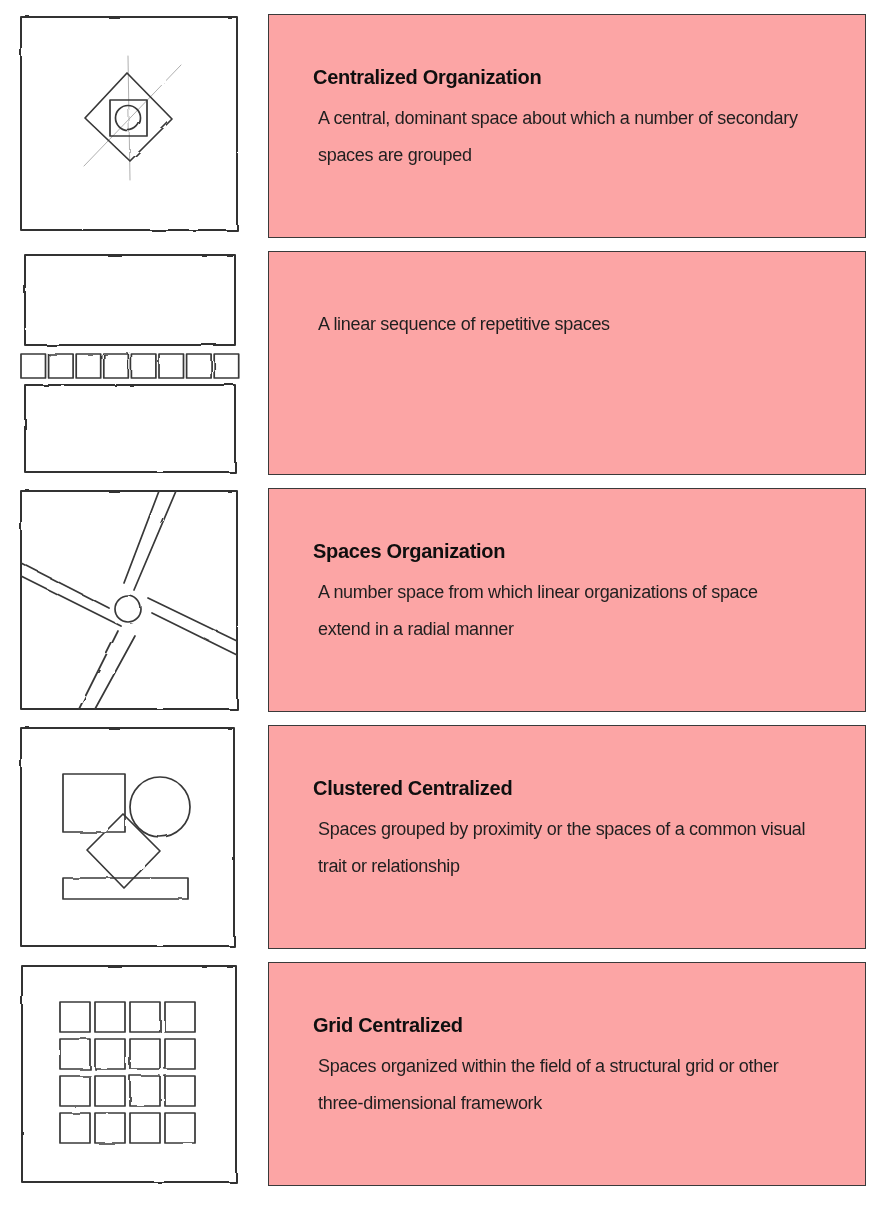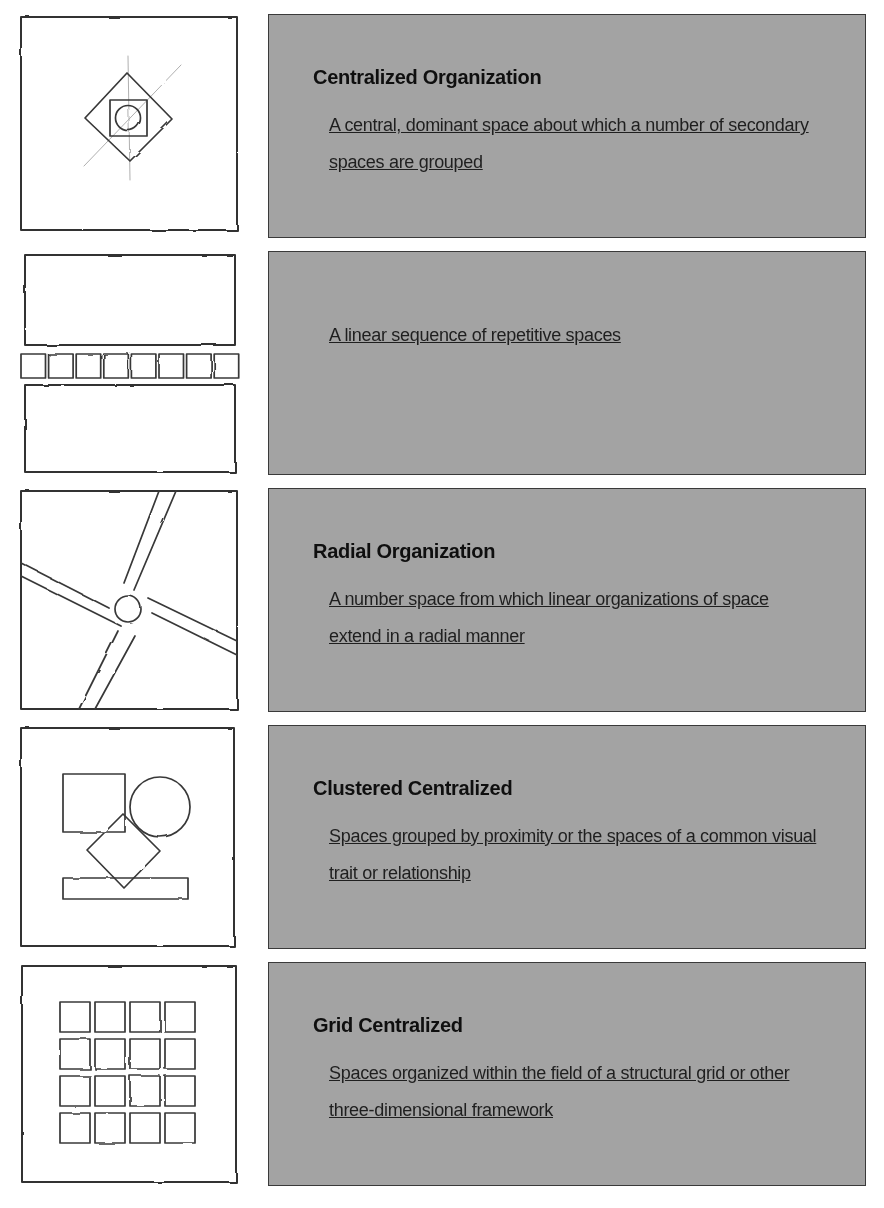--- a/index.html
+++ b/index.html
@@ -36,41 +36,40 @@
   }
   .sketch-panel svg {
     display: block;
     width: 222px;
     height: 224px;
   }
   .text-panel {
     flex: 1 1 auto;
     box-sizing: border-box;
     border: 1.5px solid #3a3a3a;
-    background: #a3a3a3;
+    background: #fca5a5;
     padding: 49px 12px 0 44px;
   }
   .org-title {
     margin: 0 0 9px 0;
     font-family: "Liberation Sans", sans-serif;
     font-weight: bold;
     font-size: 20px;
     line-height: 27px;
     letter-spacing: -0.3px;
     color: #0f0f0f;
   }
   .org-desc {
-    margin: 16px;
+    margin: 5px;
     font-family: "Liberation Sans", sans-serif;
     font-size: 18px;
     line-height: 37px;
     letter-spacing: -0.3px;
     color: #1f1f1f;
     white-space: pre-line;
-    text-decoration: underline;
   }
   
   .ink {
     fill: none;
     stroke: #383838;
     stroke-width: 1.7;
     stroke-linecap: round;
     stroke-linejoin: round;
   }
   .ink-frame {
@@ -158,21 +157,21 @@
           <line class="ink" x1="130" y1="110" x2="219" y2="153"></line>
           <line class="ink" x1="134" y1="125" x2="219" y2="167"></line>
 
           <line class="ink" x1="100" y1="143" x2="61" y2="221"></line>
           <line class="ink" x1="117" y1="148" x2="77" y2="221"></line>
           <circle class="ink" cx="110" cy="121" r="13"></circle>
         </g>
       </svg>
     </div>
     <div class="text-panel">
-      <h2 class="org-title">Radial Organization</h2>
+      <h2 class="org-title">Spaces Organization</h2>
       <p class="org-desc">A number space from which linear organizations of space
 extend in a radial manner</p>
     </div>
   </div>
 
   <div class="org-row">
     <div class="sketch-panel">
       <svg viewBox="0 0 222 224">
         <g filter="url(#wobble)">
           <rect class="ink-frame" x="3" y="3" width="213" height="218"></rect>

